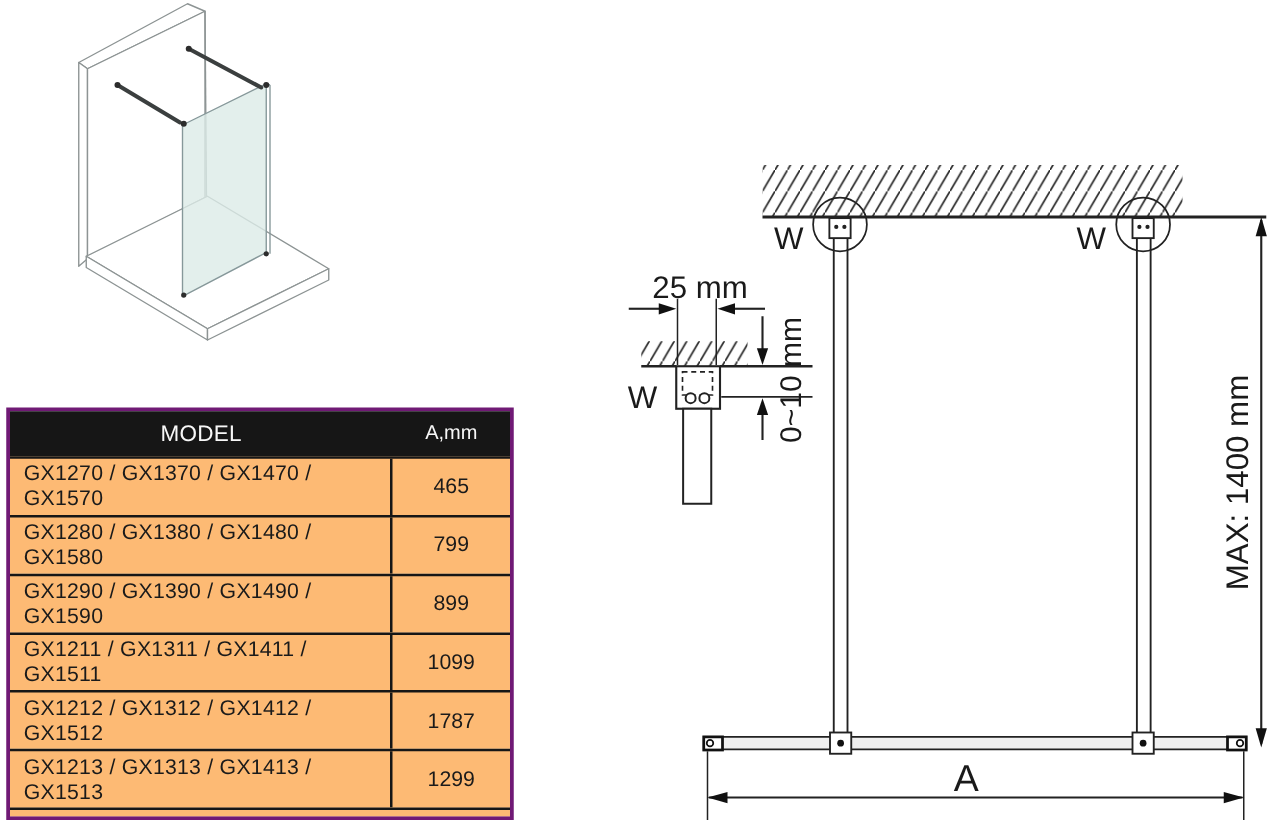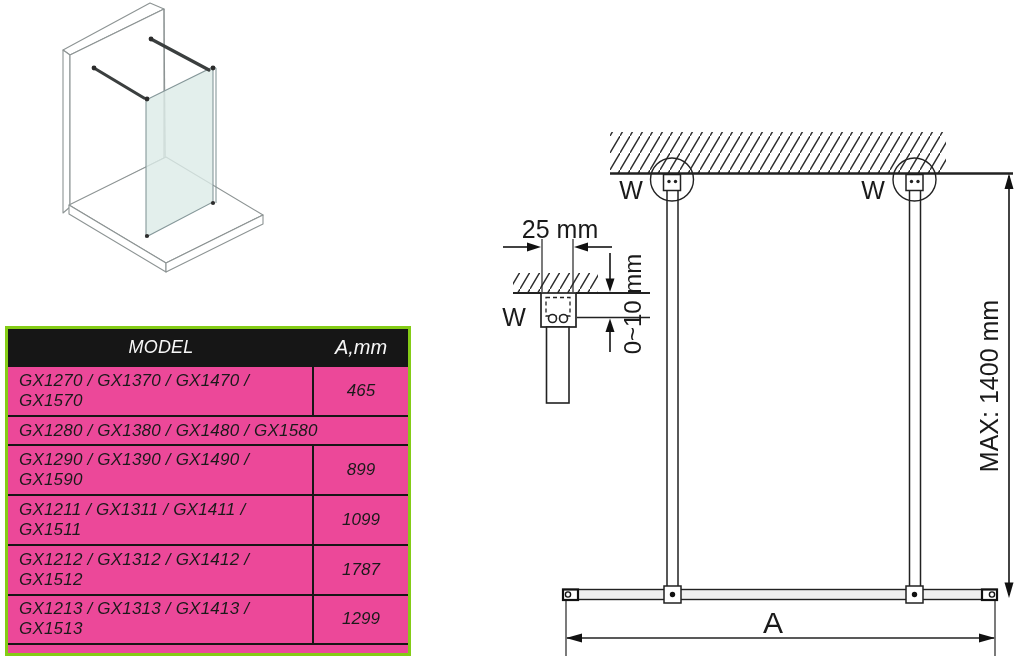--- a/index.html
+++ b/index.html
@@ -1,28 +1,28 @@
 <!DOCTYPE html>
 <html><head>
 <meta charset="utf-8">
 <style>
   html,body{margin:0;padding:0;background:#ffffff;}
   #page{position:relative;width:1020px;height:661px;background:#ffffff;overflow:hidden;
         font-family:"Liberation Sans", sans-serif;color:#1a1a1a;}
   svg text{font-family:"Liberation Sans", sans-serif;fill:#1a1a1a;}
   
   #spec-table{position:absolute;left:5px;top:326px;width:406px;height:330px;
-    box-sizing:border-box;border:3px solid #84cc16;display:flex;flex-direction:column;background:#fff;font-style:italic;}
+    box-sizing:border-box;border:3px solid #701a75;display:flex;flex-direction:column;background:#fff;}
   .thead{display:flex;background:#161616;color:#f7f7f7;height:36px;flex:0 0 36px;}
-  .trow{display:flex;flex:1 1 auto;border-top:2px solid #161616;background:#ec4899;}
+  .trow{display:flex;flex:1 1 auto;border-top:2px solid #161616;background:#fdba74;}
   .cell{display:flex;align-items:center;font-size:17px;}
   .model-cell{flex:1 1 auto;padding-left:11px;letter-spacing:.2px;}
   .a-cell{flex:0 0 94px;justify-content:center;border-left:2px solid #161616;}
   .thead .model-cell{justify-content:center;padding-left:0;font-size:18px;}
-  .thead .a-cell{border-left:none;font-size:20px;}
+  .thead .a-cell{border-left:none;font-size:16px;}
   .abs-svg{position:absolute;}
 </style>
 </head>
 <body>
 
 <div id="page">
 
   <svg class="abs-svg" style="left:30px;top:0" width="280" height="300" viewBox="30 0 280 300">
     <g stroke="#8d9494" stroke-width="1.1" fill="#ffffff" stroke-linejoin="round">
 
@@ -160,20 +160,21 @@
     <div class="thead">
       <div class="cell model-cell">MODEL</div>
       <div class="cell a-cell">A,mm</div>
     </div>
     <div class="trow">
       <div class="cell model-cell">GX1270 / GX1370 / GX1470 / GX1570</div>
       <div class="cell a-cell">465</div>
     </div>
     <div class="trow">
       <div class="cell model-cell">GX1280 / GX1380 / GX1480 / GX1580</div>
+      <div class="cell a-cell">799</div>
     </div>
     <div class="trow">
       <div class="cell model-cell">GX1290 / GX1390 / GX1490 / GX1590</div>
       <div class="cell a-cell">899</div>
     </div>
     <div class="trow">
       <div class="cell model-cell">GX1211 / GX1311 / GX1411 / GX1511</div>
       <div class="cell a-cell">1099</div>
     </div>
     <div class="trow">

